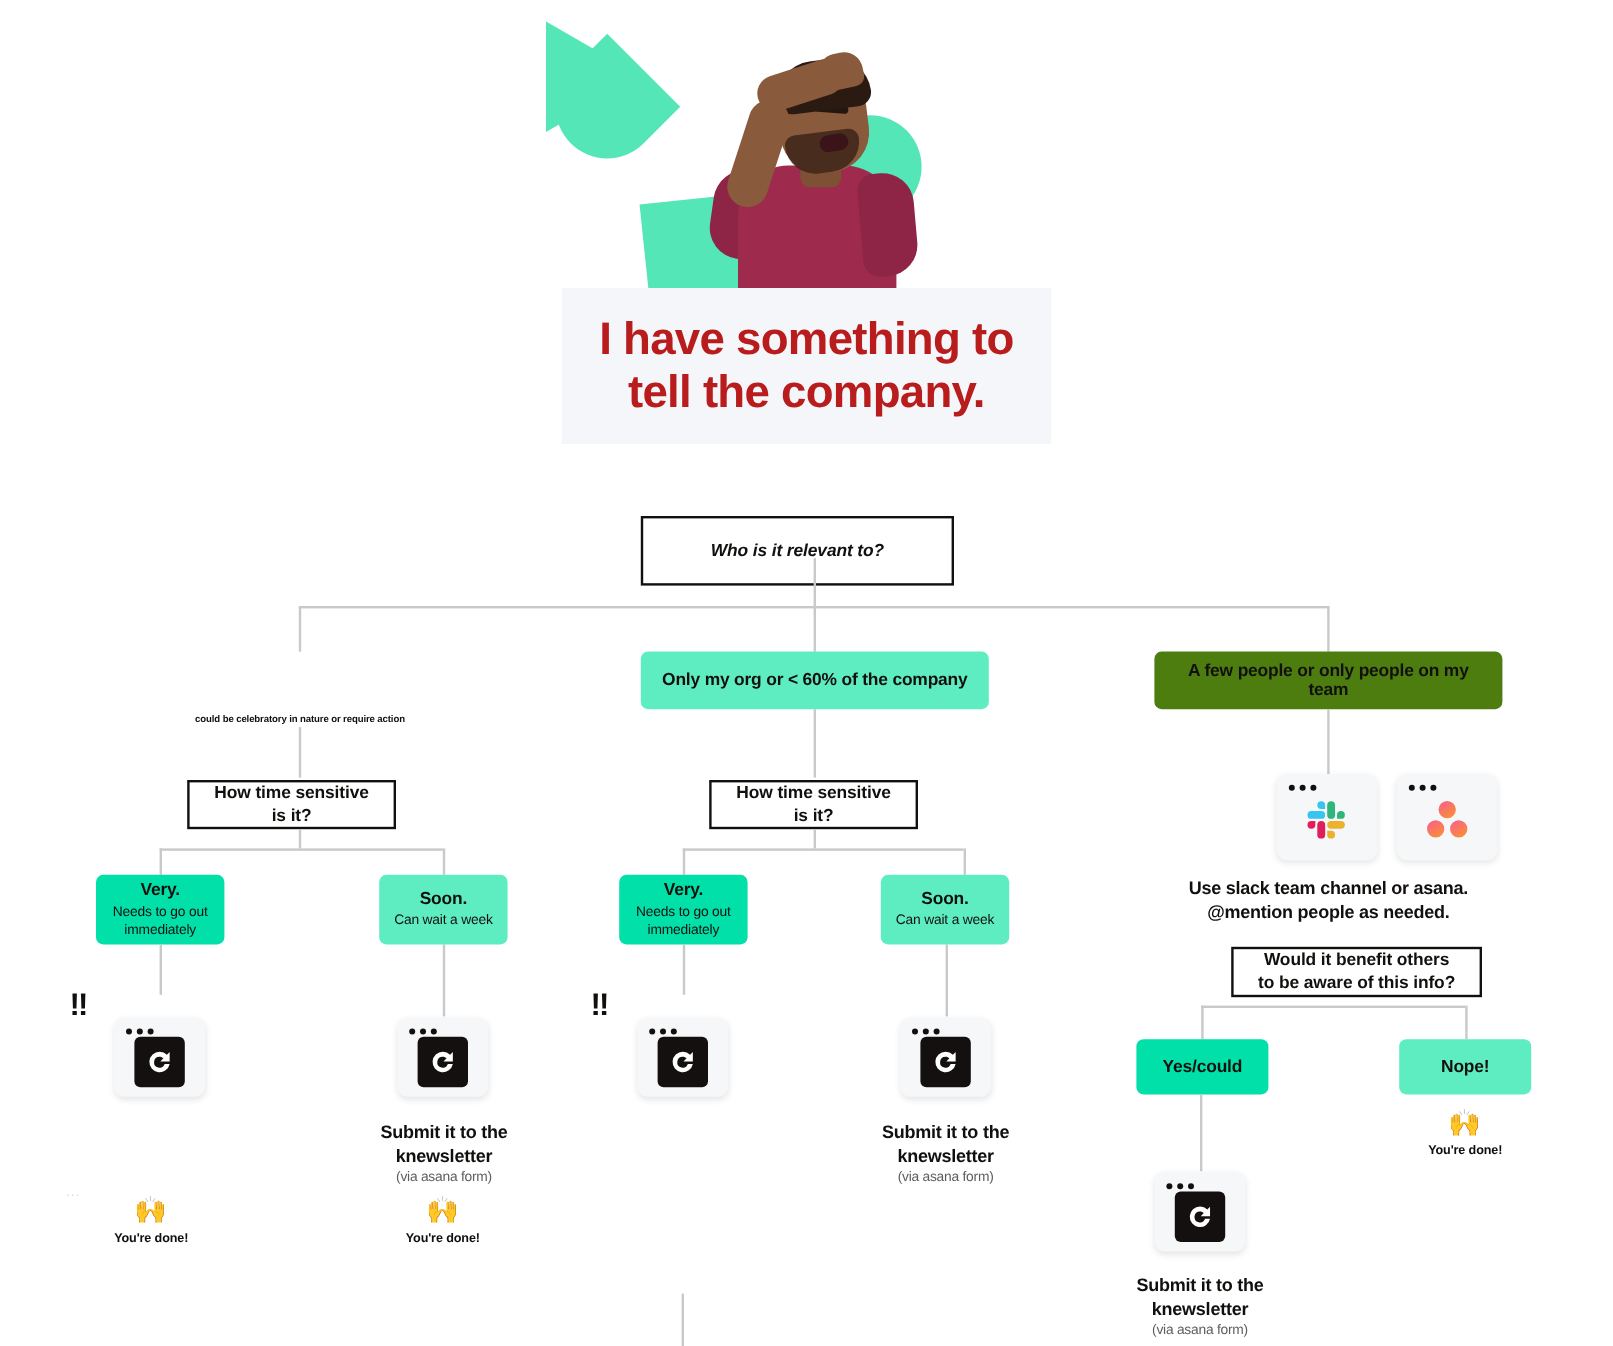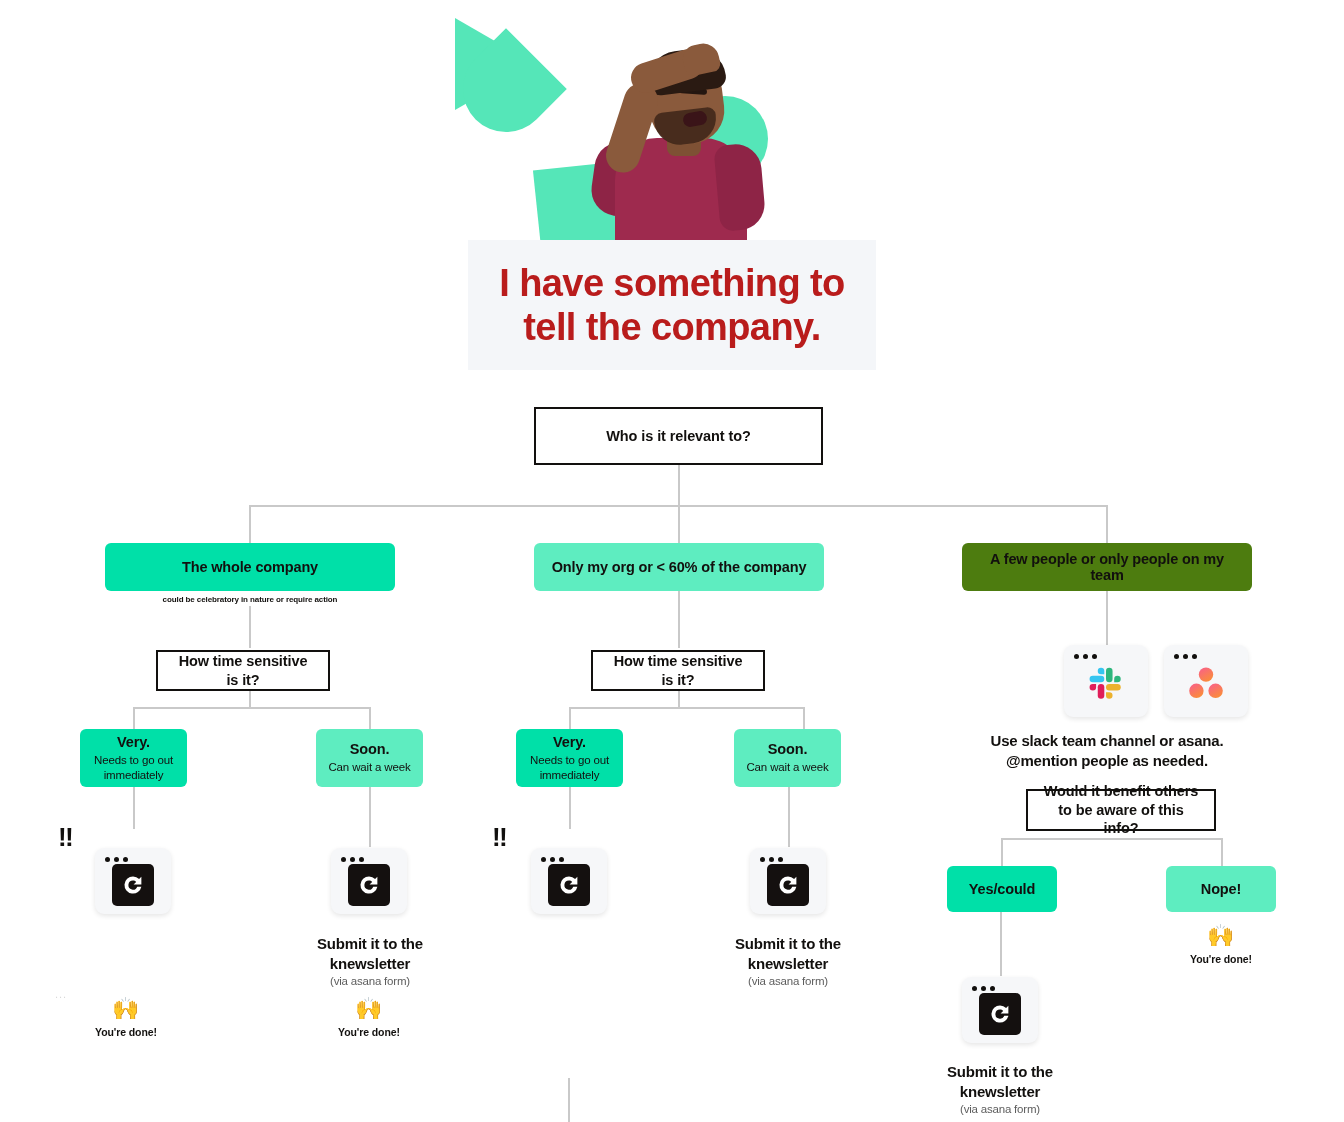--- a/index.html
+++ b/index.html
@@ -183,33 +183,30 @@
     </div>
   </div>
 
   <div class="title-plate">
     <div class="title-text">
       <span>I have something to</span><br>
       <span>tell the company.</span>
     </div>
   </div>
 
-  <div class="qbox" style="left:534px; top:407px; width:289px; height:58px;">
+  <div class="qbox" style="left:534px; top:430px; width:261px; height:58px;font-style:italic;">
     <span>Who is it relevant to?</span>
   </div>
 
   <div class="vline" style="left:678px; top:465px; height:40px;"></div>
   <div class="hline" style="left:249px; top:505px; width:858px;"></div>
   <div class="vline" style="left:249px; top:505px; height:38px;"></div>
   <div class="vline" style="left:678px; top:505px; height:38px;"></div>
   <div class="vline" style="left:1106px; top:505px; height:38px;"></div>
 
-  <div class="pill green-strong" style="left:105px; top:543px; width:290px; height:48px;">
-    <span>The whole company</span>
-  </div>
   <div class="caption-sm" style="left:105px; top:595px; width:290px;">could be celebratory in nature or require action</div>
 
   <div class="vline" style="left:249px; top:606px; height:42px;"></div>
 
   <div class="qbox" style="left:156px; top:650px; width:174px; height:41px;">
     <span>How time sensitive is it?</span>
   </div>
 
   <div class="vline" style="left:249px; top:691px; height:16px;"></div>
   <div class="hline" style="left:133px; top:707px; width:236px;"></div>
@@ -372,21 +369,21 @@
         <circle cx="46" cy="41" r="12" fill="url(#ag)"></circle>
       </svg>
     </span>
   </div>
 
   <div class="result" style="left:976px; top:731px; width:262px;">
     <span>Use slack team channel or asana.</span><br>
     <span>@mention people as needed.</span>
   </div>
 
-  <div class="qbox" style="left:1026px; top:789px; width:190px; height:42px; flex-direction:column;">
+  <div class="qbox" style="left:1026px; top:789px; width:209px; height:42px; flex-direction:column;">
     <span>Would it benefit others</span>
     <span>to be aware of this info?</span>
   </div>
 
   <div class="hline" style="left:1001px; top:838px; width:220px;"></div>
   <div class="vline" style="left:1001px; top:838px; height:28px;"></div>
   <div class="vline" style="left:1221px; top:838px; height:28px;"></div>
 
   <div class="pill green-strong" style="left:947px; top:866px; width:110px; height:46px;">
     <span>Yes/could</span>

